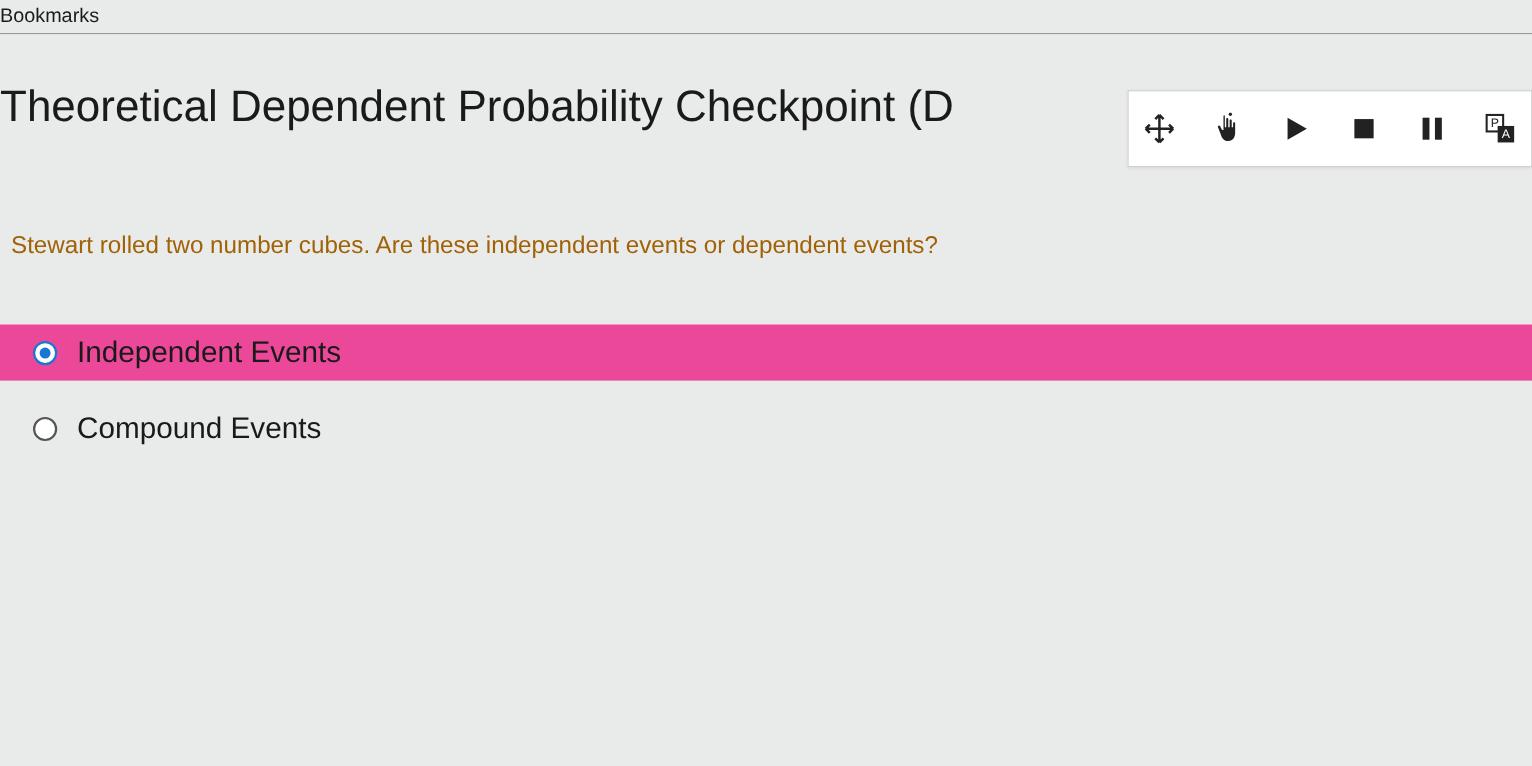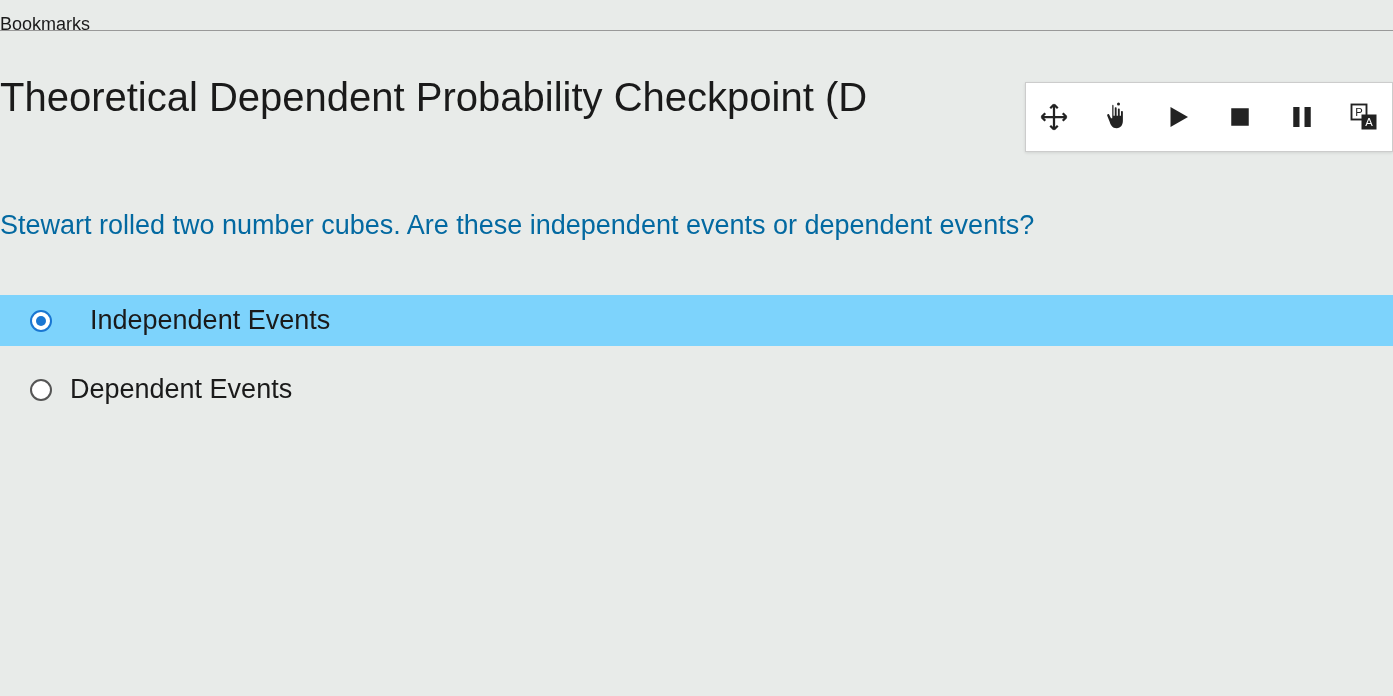--- a/index.html
+++ b/index.html
@@ -10,21 +10,21 @@
     body {
       font-family: Arial, Helvetica, sans-serif;
       background: #e8ebe9;
       width: 1393px;
       height: 696px;
       overflow: hidden;
       position: relative;
     }
     .top-bar {
       position: absolute;
-      top: 12px;
+      top: 2px;
       left: 0;
       font-size: 18px;
       color: #1a1a1a;
       padding: 2px 0;
     }
     .header-line {
       position: absolute;
       top: 30px;
       left: 0;
       right: 0;
@@ -61,40 +61,39 @@
       cursor: pointer;
       color: #222;
     }
     .toolbar-btn svg {
       width: 30px;
       height: 30px;
     }
     .question-text {
       position: absolute;
       top: 210px;
-      left: 0;
-      font-size: 27px;
-      color: #0369a1;
+      left: 10px;
+      font-size: 22px;
+      color: #a16207;
     }
     .options {
       position: absolute;
       top: 295px;
       left: 0;
       right: 0;
     }
     .option-row {
       display: flex;
       align-items: center;
       padding: 10px 30px;
       font-size: 27px;
       color: #1a1a1a;
     }
     .option-row.selected {
-      background: #7dd3fc;
-      gap: 20px;
+      background: #ec4899;
     }
     .radio {
       width: 22px;
       height: 22px;
       border: 2px solid #555;
       border-radius: 50%;
       margin-right: 18px;
       display: flex;
       align-items: center;
       justify-content: center;
@@ -166,15 +165,15 @@
 <div class="question-text">Stewart rolled two number cubes.  Are these independent events or dependent events?</div>
 
 <div class="options">
   <div class="option-row selected">
     <div class="radio checked"></div>
     <span>Independent Events</span>
   </div>
   <div class="gap"></div>
   <div class="option-row">
     <div class="radio"></div>
-    <span>Dependent Events</span>
+    <span>Compound Events</span>
   </div>
 </div>
 
 </body></html>

